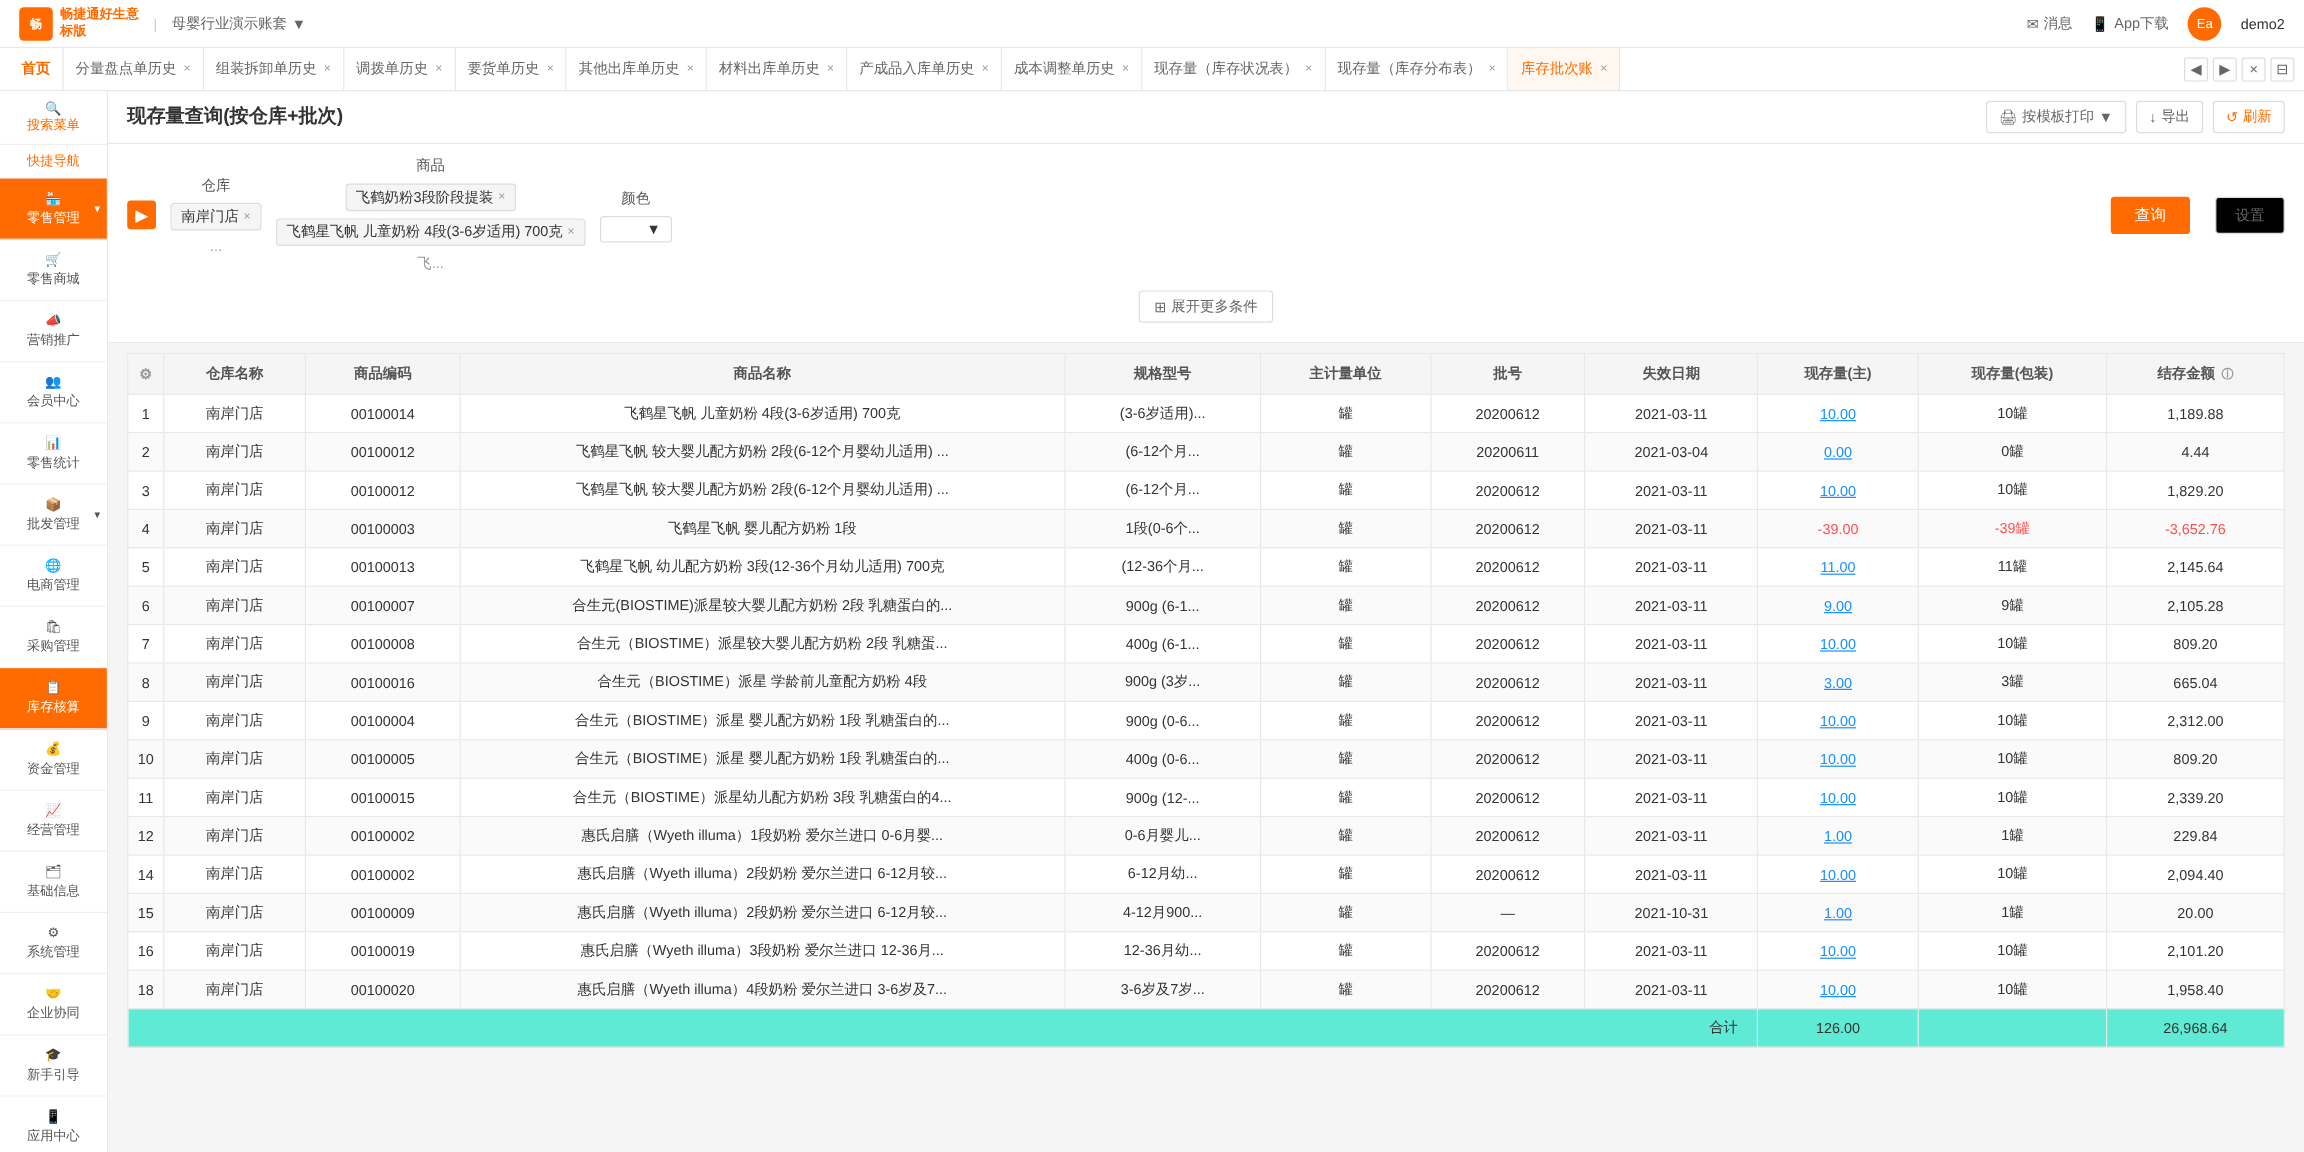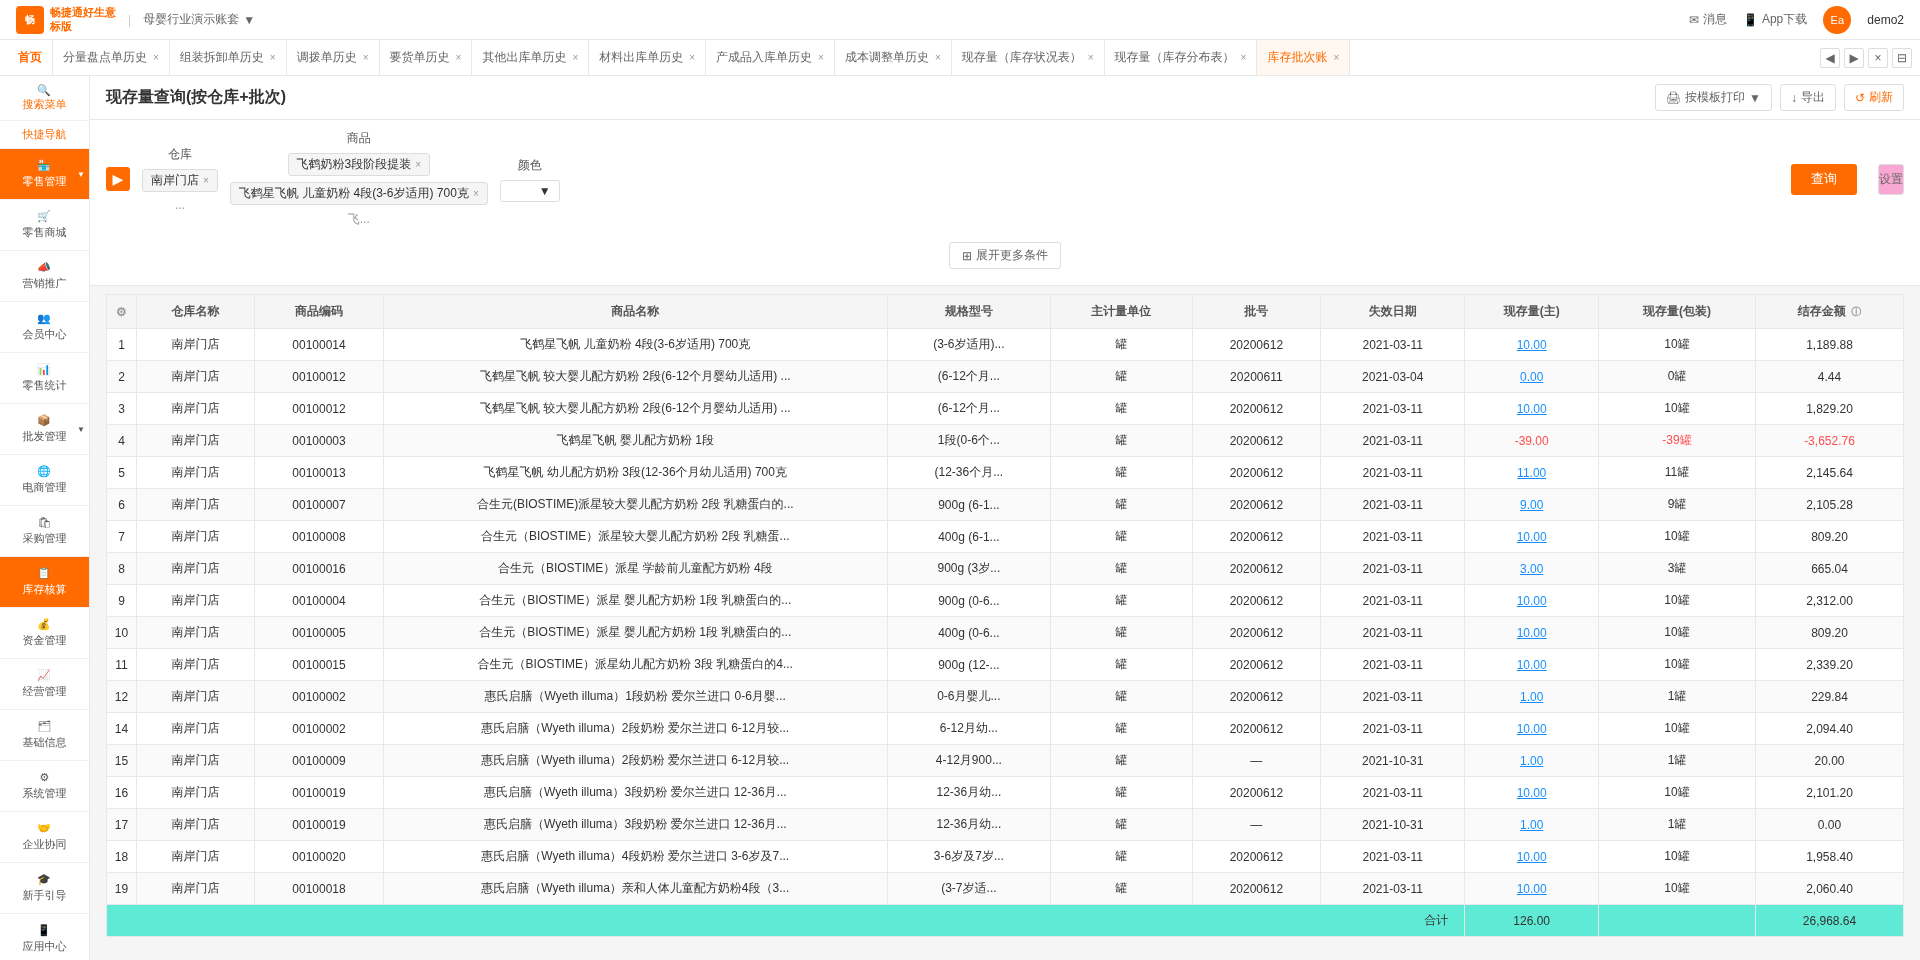--- a/index.html
+++ b/index.html
@@ -130,21 +130,21 @@
     }
     .filter-row { display: flex; align-items: center; gap: 12px; margin-bottom: 8px; }
     .filter-row:last-child { margin-bottom: 0; }
     .filter-item { display: flex; align-items: center; gap: 6px; flex-direction: column; }
     .filter-label { color: #555; font-size: 12px; white-space: nowrap; }
     .filter-tag { display: flex; align-items: center; gap: 4px; padding: 2px 8px; background: #f5f5f5; border: 1px solid #ddd; border-radius: 3px; font-size: 12px; color: #333; }
     .filter-tag .remove { color: #999; cursor: pointer; font-size: 10px; }
     .filter-expand { display: flex; align-items: center; gap: 4px; color: #666; cursor: pointer; font-size: 12px; padding: 4px 12px; border: 1px solid #ddd; border-radius: 3px; background: #fff; margin: 0 auto; }
     .expand-row { display: flex; justify-content: center; padding: 6px 0; }
     .btn-query { background: #ff6b00; color: #fff; border: none; padding: 6px 20px; border-radius: 3px; cursor: pointer; font-size: 13px; }
-    .btn-setting { background: #f9a8d4; color: #666; border: 1px solid #ddd; padding: 6px 0; border-radius: 3px; cursor: pointer; font-size: 12px; }
+    .btn-setting { background: #000000; color: #666; border: 1px solid #ddd; padding: 6px 16px; border-radius: 3px; cursor: pointer; font-size: 12px; }
     .orange-arrow-btn { width: 24px; height: 24px; background: #ff6b00; border-radius: 3px; display: flex; align-items: center; justify-content: center; color: #fff; cursor: pointer; font-size: 14px; }
     .filter-dots { color: #999; cursor: pointer; margin: 0 4px; }
     .color-dropdown { display: flex; align-items: center; gap: 4px; padding: 3px 8px; border: 1px solid #ddd; border-radius: 3px; background: #fff; color: #333; cursor: pointer; min-width: 60px; justify-content: space-between; }
 
     
     .table-container { flex: 1; overflow: auto; padding: 0 16px 8px; background: #f5f5f5; }
     .data-table { width: 100%; border-collapse: collapse; background: #fff; margin-top: 8px; }
     .data-table th {
       background: #f5f5f5;
       border: 1px solid #e8e8e8;
@@ -617,57 +617,31 @@
     <td class="col-name-long" title="惠氏启膳（Wyeth illuma）3段奶粉 爱尔兰进口 12-36月...">惠氏启膳（Wyeth illuma）3段奶粉 爱尔兰进口 12-36月...</td>
     <td class="col-spec" title="12-36月幼...">12-36月幼...</td>
     <td>罐</td>
     <td>20200612</td>
     <td>2021-03-11</td>
     <td class="num-link">10.00</td>
     <td class="">10罐</td>
     <td class="">2,101.20</td>
   </tr>
             <tr>
-    <td>17</td>
-    <td>南岸门店</td>
-    <td>00100019</td>
-    <td class="col-name-long" title="惠氏启膳（Wyeth illuma）3段奶粉 爱尔兰进口 12-36月...">惠氏启膳（Wyeth illuma）3段奶粉 爱尔兰进口 12-36月...</td>
-    <td class="col-spec" title="12-36月幼...">12-36月幼...</td>
-    <td>罐</td>
-    <td>—</td>
-    <td>2021-10-31</td>
-    <td class="num-link">1.00</td>
-    <td class="">1罐</td>
-    <td class="">0.00</td>
-  </tr>
-            <tr>
     <td>18</td>
     <td>南岸门店</td>
     <td>00100020</td>
     <td class="col-name-long" title="惠氏启膳（Wyeth illuma）4段奶粉 爱尔兰进口 3-6岁及7...">惠氏启膳（Wyeth illuma）4段奶粉 爱尔兰进口 3-6岁及7...</td>
     <td class="col-spec" title="3-6岁及7岁...">3-6岁及7岁...</td>
     <td>罐</td>
     <td>20200612</td>
     <td>2021-03-11</td>
     <td class="num-link">10.00</td>
     <td class="">10罐</td>
     <td class="">1,958.40</td>
-  </tr>
-            <tr>
-    <td>19</td>
-    <td>南岸门店</td>
-    <td>00100018</td>
-    <td class="col-name-long" title="惠氏启膳（Wyeth illuma）亲和人体儿童配方奶粉4段（3...">惠氏启膳（Wyeth illuma）亲和人体儿童配方奶粉4段（3...</td>
-    <td class="col-spec" title="(3-7岁适...">(3-7岁适...</td>
-    <td>罐</td>
-    <td>20200612</td>
-    <td>2021-03-11</td>
-    <td class="num-link">10.00</td>
-    <td class="">10罐</td>
-    <td class="">2,060.40</td>
   </tr>
           </tbody>
         <tfoot>
           <tr class="footer-row">
             <td colspan="8" style="text-align:right; padding-right:16px;">合计</td>
             <td>126.00</td>
             <td></td>
             <td>26,968.64</td>
           </tr>
         </tfoot>

